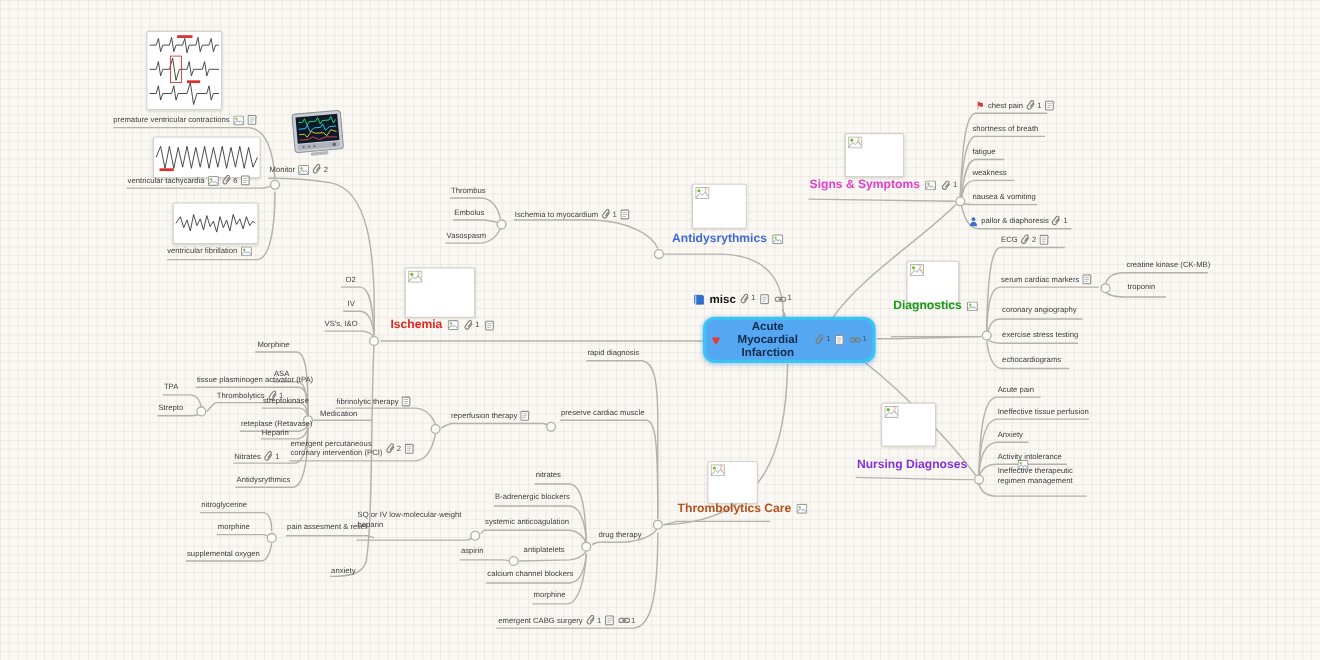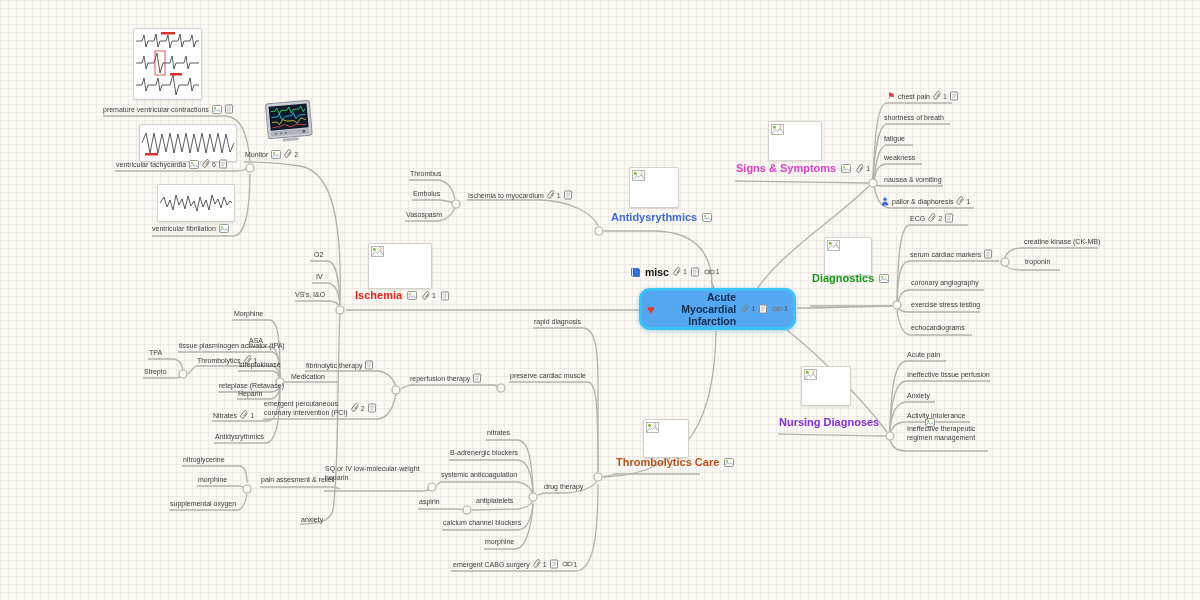--- a/index.html
+++ b/index.html
@@ -26,21 +26,21 @@
   .glyph-flag{color:#e03c31;font-size:9px;line-height:9px;font-weight:normal;}
   .glyph-heart{color:#e8382f;font-size:13px;line-height:13px;}
   #center-node{
     position:absolute;left:639px;top:288px;width:157px;height:42px;
     background:#55a7f1;border:3px solid #3ac3f5;border-radius:11px;
     display:flex;align-items:center;justify-content:center;gap:5px;
     padding:1px 5px;box-sizing:border-box;
     font-weight:bold;font-size:10.5px;line-height:12px;color:#0d2c4e;
     box-shadow:0 1px 4px rgba(40,120,200,.35);
   }
-  .center-label{max-width:80px;text-align:right;}
+  .center-label{max-width:80px;text-align:center;}
   #center-icons{display:flex;align-items:center;gap:4px;}
   .img-box{position:absolute;background:#fff;border:1px solid #d5d2cb;
            border-radius:2px;box-shadow:0 1px 2px rgba(0,0,0,.10);}
   .img-box svg{display:block;}
   .ph-icon{position:absolute;left:2px;top:2px;}
 </style>
 </head>
 <body>
 
 <div id="canvas">

